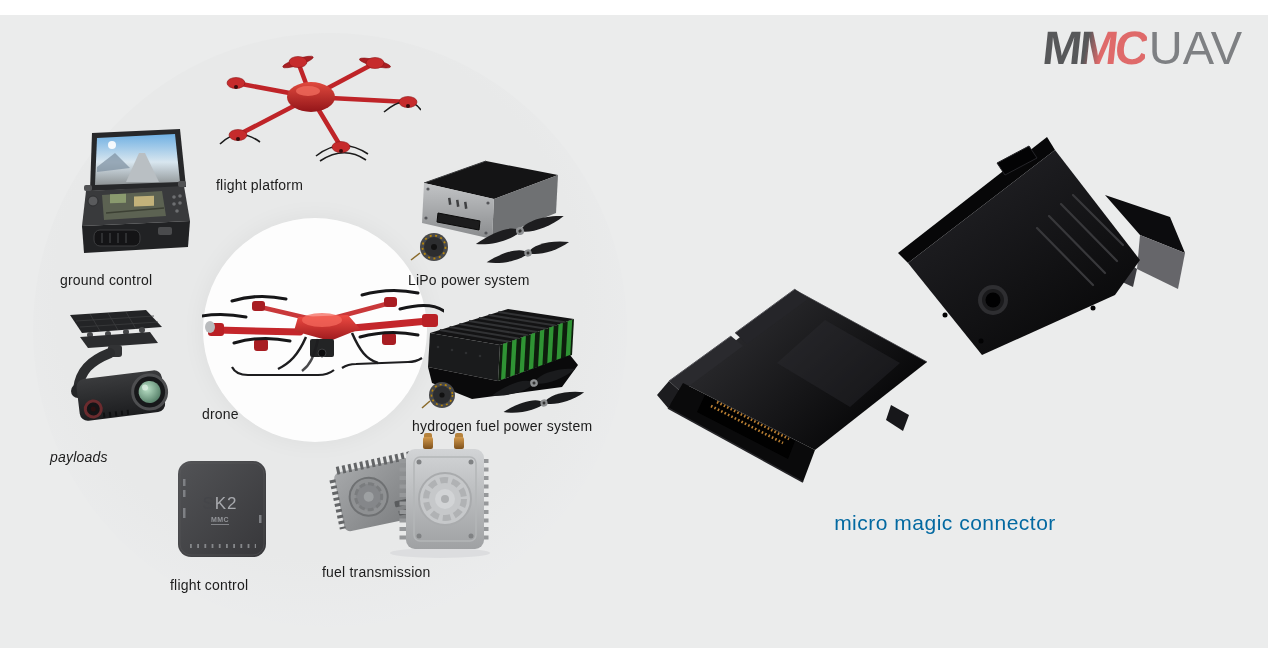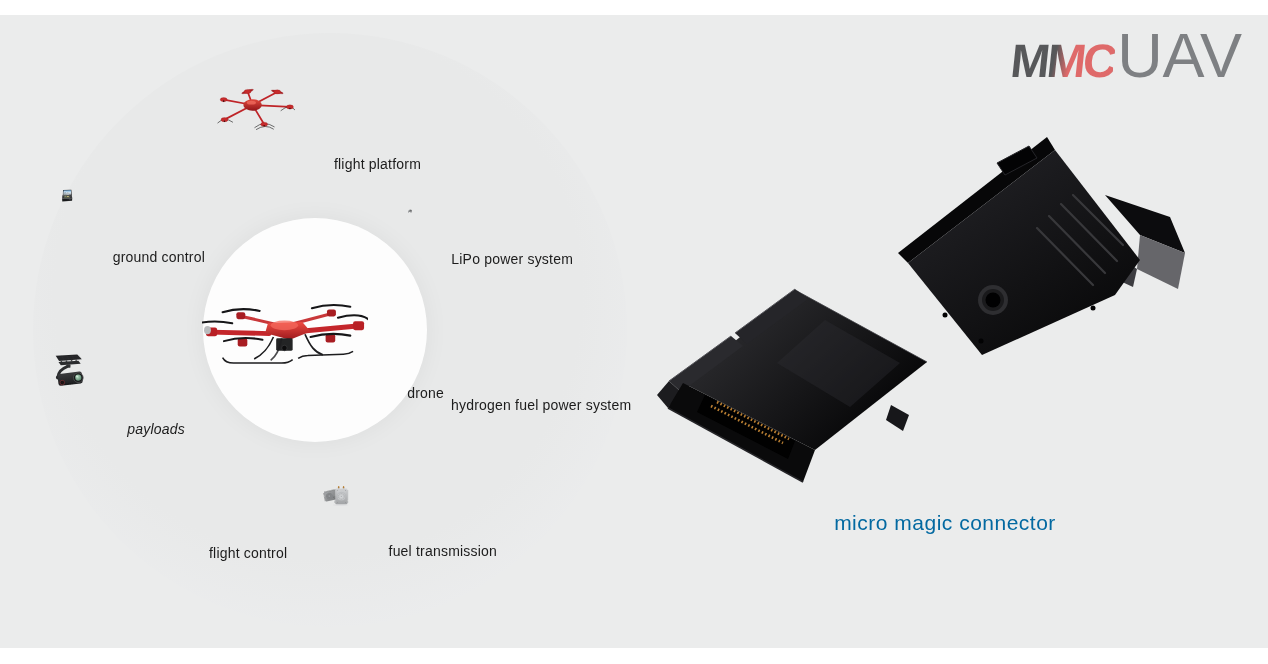--- a/index.html
+++ b/index.html
@@ -3,41 +3,41 @@
 <meta charset="utf-8">
 <style>
   html,body{margin:0;padding:0;background:#ffffff;}
   .canvas{position:relative;width:1268px;height:664px;background:#ffffff;overflow:hidden;
           font-family:"Liberation Sans",sans-serif;}
   .stage{position:absolute;left:0;top:15px;width:1268px;height:633px;background:#ebecec;}
   .big-circle{position:absolute;left:33px;top:18px;width:594px;height:594px;border-radius:50%;
       background:radial-gradient(circle at 48% 44%, #e8e9e9 0%, #e8e9e9 58%, #ecedee 80%, #f5f6f6 96%, #eff0f0 100%);}
   .white-circle{position:absolute;left:203px;top:203px;width:224px;height:224px;border-radius:50%;
       background:#fdfdfd;box-shadow:0 0 24px rgba(0,0,0,0.05);}
-  .pg{position:absolute;display:flex;align-items:flex-end;gap:39px;}
+  .pg{position:absolute;display:flex;flex-direction:column;align-items:flex-start;}
   .pg svg{display:block;}
   .label{font-size:14px;color:#1c1c1c;white-space:nowrap;margin-top:5px;text-align:center;letter-spacing:.2px;}
   .g1{left:216px;top:33px;width:205px;}
   .g2{left:60px;top:112px;width:145px;}  .g2 .label{margin-top:7px;}
   .g3{left:408px;top:140px;width:165px;}
   .g4{left:202px;top:258px;width:242px;}
   .g5{left:50px;top:292px;width:135px;}  .g5 .label{margin-top:12px;font-style:italic;}
   .g6{left:412px;top:288px;width:185px;}
   .g7{left:170px;top:444px;width:105px;} .g7 .label{margin-top:16px;}
   .g8{left:322px;top:418px;width:175px;}
   .connector-svg{position:absolute;left:645px;top:90px;}
   .product-label{position:absolute;left:650px;top:496px;width:590px;text-align:center;
       font-size:21px;color:#0369a1;letter-spacing:.5px;}
   .logo{position:absolute;top:24px;right:26px;display:flex;align-items:baseline;line-height:1;}
   .logo-mmc{font-size:47px;font-weight:800;letter-spacing:-3px;transform:skewX(-6deg);color:#9e5a5c;}
   @supports ((-webkit-background-clip:text) or (background-clip:text)){
     .logo-mmc{background:linear-gradient(97deg,#57585a 0%,#57585a 42%,#df6a6a 57%,#df6a6a 100%);
       -webkit-background-clip:text;background-clip:text;color:transparent;}
   }
-  .logo-uav{font-size:63px;font-weight:400;color:#7e8083;margin-left:3px;}
+  .logo-uav{font-size:47px;font-weight:400;color:#7e8083;margin-left:3px;}
 </style>
 </head>
 <body>
 
 <div class="canvas">
   <div class="stage">
 
     <div class="big-circle"></div>
     <div class="white-circle"></div>
 

